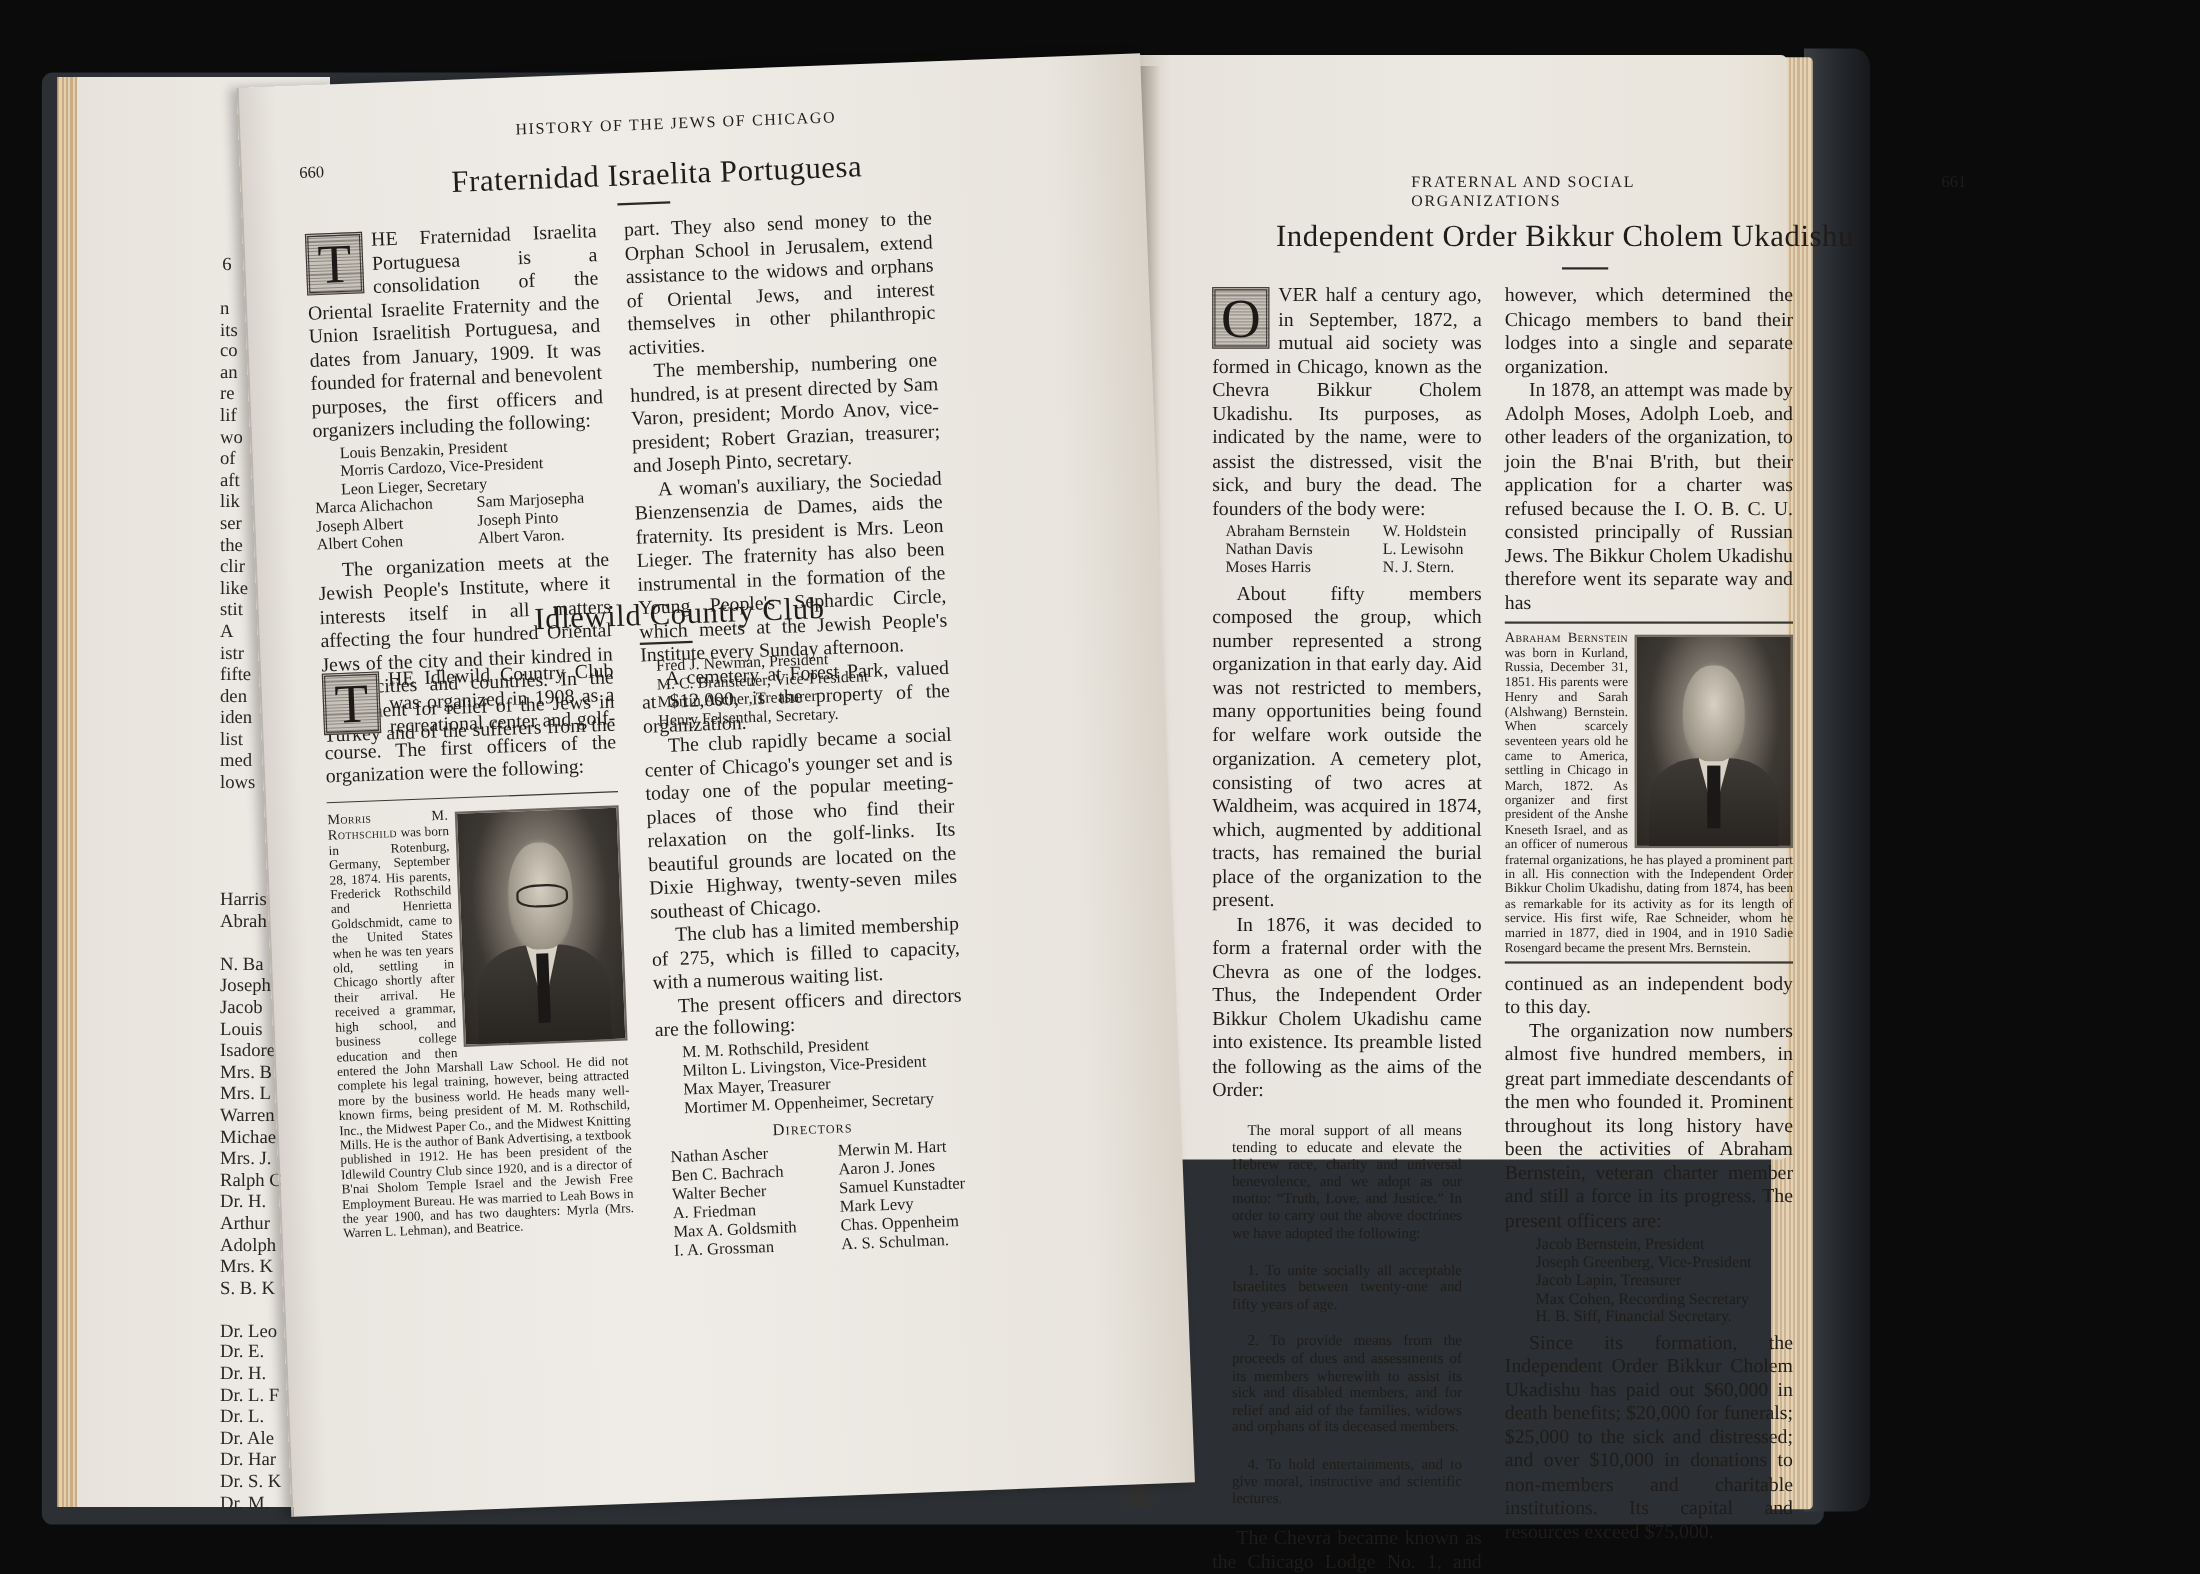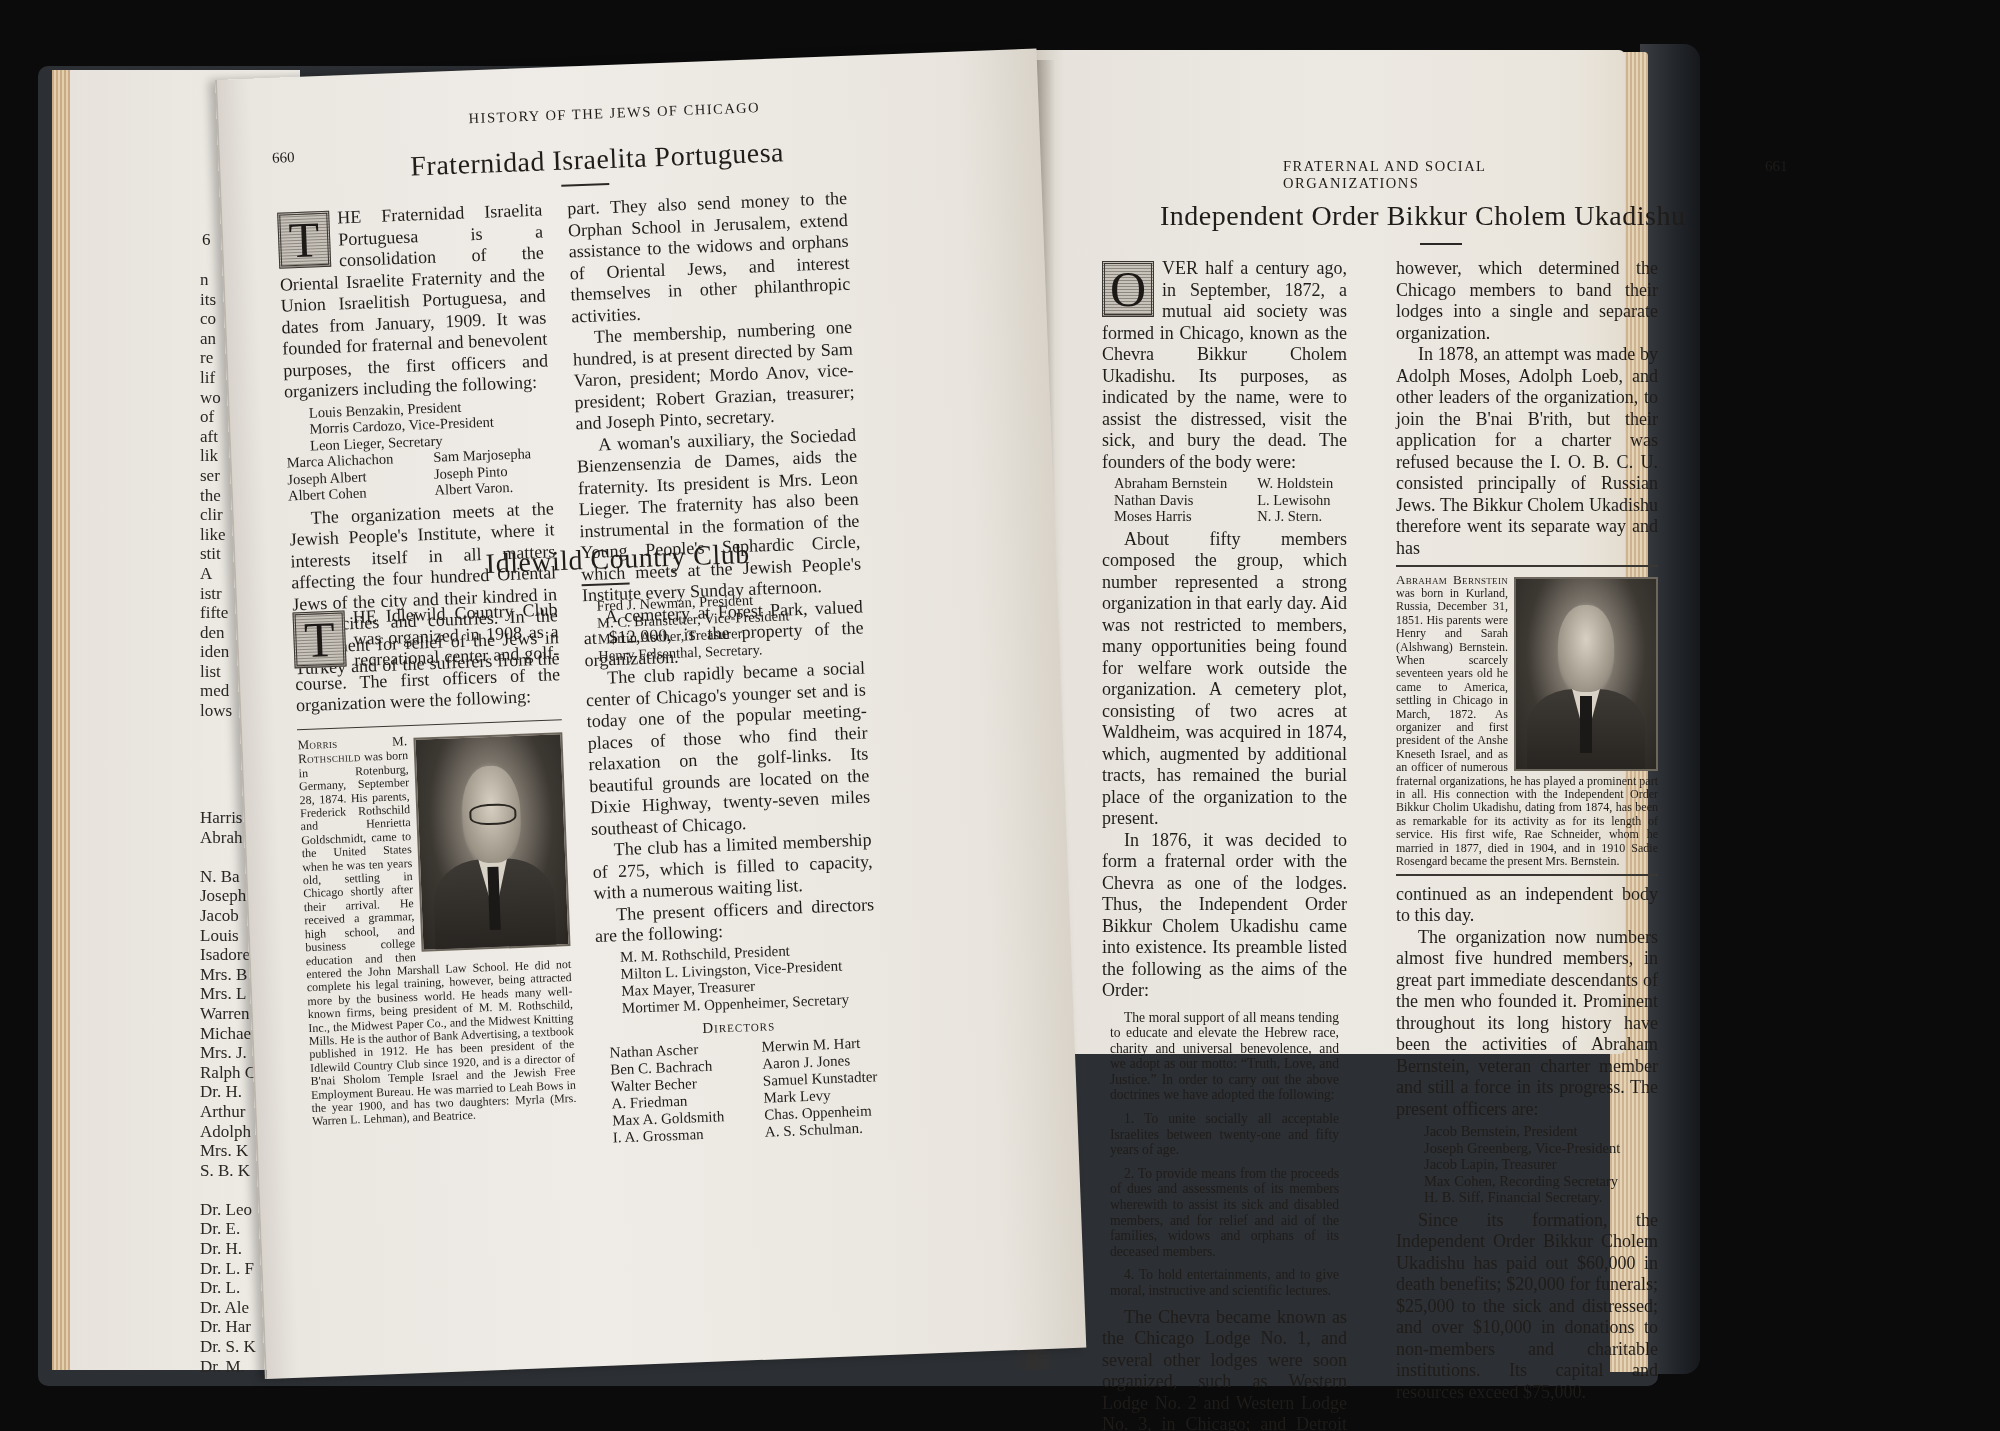--- a/index.html
+++ b/index.html
@@ -79,21 +79,21 @@
     position: relative; overflow: hidden;
   }
   .photo .head { position: absolute; left: 30%; top: 14%; width: 40%; height: 46%; border-radius: 46% 46% 42% 42%; background: radial-gradient(ellipse at 50% 40%,#d7d0c3,#9b9386 70%,#6e675e); }
   .photo .body { position: absolute; left: 8%; top: 58%; width: 84%; height: 50%; border-radius: 40% 40% 0 0; background: linear-gradient(180deg,#3d3934,#24211e); }
   .photo .collar { position: absolute; left: 40%; top: 58%; width: 20%; height: 22%; background: #d8d2c6; clip-path: polygon(0 0,100% 0,60% 100%,40% 100%); }
   .photo .tie { position: absolute; left: 46%; top: 62%; width: 8%; height: 30%; background: #1b1917; }
   .photo .glasses { position: absolute; left: 35%; top: 32%; width: 30%; height: 8%; border: 2px solid #2a2622; border-radius: 40%; }
   .hr { height: 1.5px; background: #3a3631; }
   .directors-head { font-variant: small-caps; letter-spacing: 1px; font-size: 15px; text-align: center; }
   .aims { font-size: 13.6px; line-height: 15.6px; text-align: justify; }
-  .aims p { margin: 8px; text-indent: 14px; }
+  .aims p { margin: 18px; text-indent: 14px; }
 </style>
 </head>
 <body>
 
 <div class="scene">
   <div class="cover"></div>
   <div class="cover-right"></div>
   <div class="pages-edge-left"></div>
 
   <div class="back-page">
@@ -181,21 +181,21 @@
       <p>In 1876, it was decided to form a fraternal order with the Chevra as one of the lodges. Thus, the Independent Order Bikkur Cholem Ukadishu came into existence. Its preamble listed the following as the aims of the Order:</p>
       <div class="aims" style="margin:6px 0 4px;">
         <p>The moral support of all means tending to educate and elevate the Hebrew race, charity and universal benevolence, and we adopt as our motto: “Truth, Love, and Justice.” In order to carry out the above doctrines we have adopted the following:</p>
         <p>1. To unite socially all acceptable Israelites between twenty-one and fifty years of age.</p>
         <p>2. To provide means from the proceeds of dues and assessments of its members wherewith to assist its sick and disabled members, and for relief and aid of the families, widows and orphans of its deceased members.</p>
         <p>4. To hold entertainments, and to give moral, instructive and scientific lectures.</p>
       </div>
       <p>The Chevra became known as the Chicago Lodge No. 1, and several other lodges were soon organized, such as Western Lodge No. 2 and Western Lodge No. 3, in Chicago; and Detroit Lodge No. 4, Detroit, Michigan. In 1877 an organizing convention was held, at which applications were received from Milwaukee and St. Louis. Dissension arose,</p>
     </div>
 
-    <div class="abs body-text" style="left:333px; top:208px; width:262px;margin-left:28px;">
+    <div class="abs body-text" style="left:333px; top:208px; width:262px;">
       <p class="noindent">however, which determined the Chicago members to band their lodges into a single and separate organization.</p>
       <p>In 1878, an attempt was made by Adolph Moses, Adolph Loeb, and other leaders of the organization, to join the B'nai B'rith, but their application for a charter was refused because the I. O. B. C. U. consisted principally of Russian Jews. The Bikkur Cholem Ukadishu therefore went its separate way and has</p>
       <div class="hr" style="margin:6px 0 6px;"></div>
       <div class="bio">
         <div class="photo" style="float:right; width:140px; height:190px; margin:4px 0 2px 6px;" title="Portrait photograph of Abraham Bernstein">
           <div class="body"></div>
             <div class="collar"></div>
             <div class="tie"></div>
             <div class="head"></div>
         </div>

